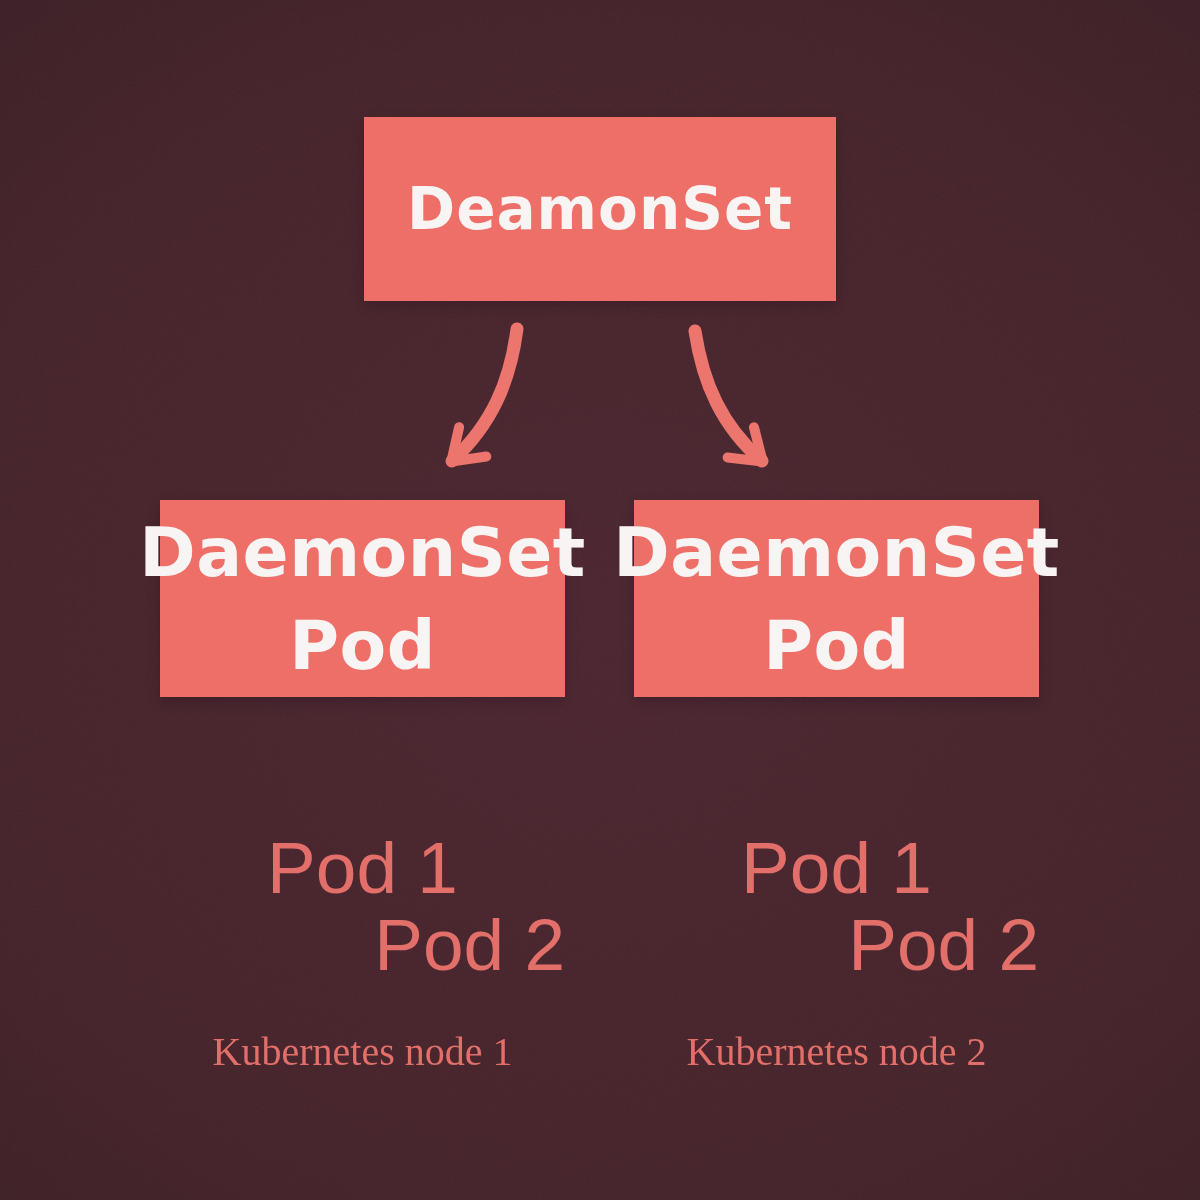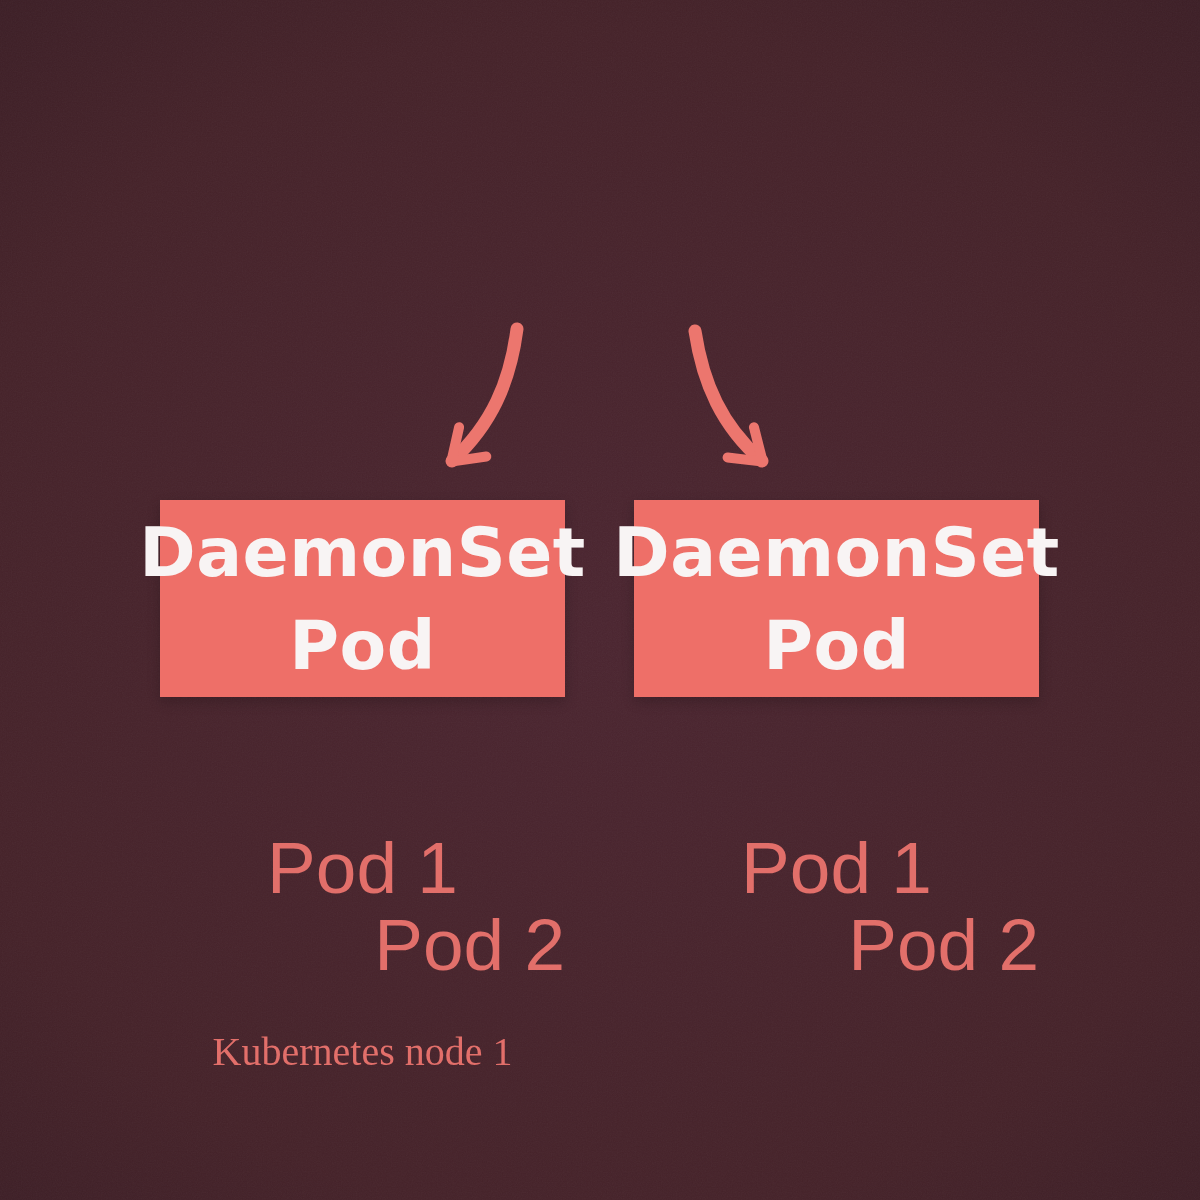--- a/index.html
+++ b/index.html
@@ -74,20 +74,23 @@
 <div class="canvas">
 
   <svg class="noise" xmlns="http://www.w3.org/2000/svg">
     <filter id="grain">
       <feTurbulence type="fractalNoise" baseFrequency="0.8" numOctaves="2" stitchTiles="stitch"></feTurbulence>
       <feColorMatrix type="saturate" values="0"></feColorMatrix>
     </filter>
     <rect width="100%" height="100%" filter="url(#grain)"></rect>
   </svg>
 
+  <div class="node-box root-box">
+    <span>DeamonSet</span>
+  </div>
 
   <svg class="arrows" viewBox="0 0 1200 1200" xmlns="http://www.w3.org/2000/svg">
     <defs>
       <marker id="arrow-head" viewBox="0 0 12 12" refX="8.2" refY="6" markerWidth="4.2" markerHeight="4.2" orient="auto">
         <path class="arrow-head-glyph" d="M 2 1.6 L 8.4 6 L 2 10.4"></path>
       </marker>
     </defs>
     <path class="arrow-path" marker-end="url(#arrow-head)" d="M 517 329 C 510 382, 492 424, 452 461"></path>
     <path class="arrow-path" marker-end="url(#arrow-head)" d="M 695 331 C 703 384, 722 426, 762 461"></path>
   </svg>
@@ -99,14 +102,15 @@
   <div class="pod-label col-left pod-row1">Pod 1</div>
   <div class="pod-label col-left pod-row2">Pod 2</div>
   <div class="node-caption col-left">Kubernetes node 1</div>
 
   <div class="node-box pod-box right">
     <span>DaemonSet</span>
     <span>Pod</span>
   </div>
   <div class="pod-label col-right pod-row1">Pod 1</div>
   <div class="pod-label col-right pod-row2">Pod 2</div>
+  <div class="node-caption col-right">Kubernetes node 2</div>
 
 </div>
 
 </body></html>

